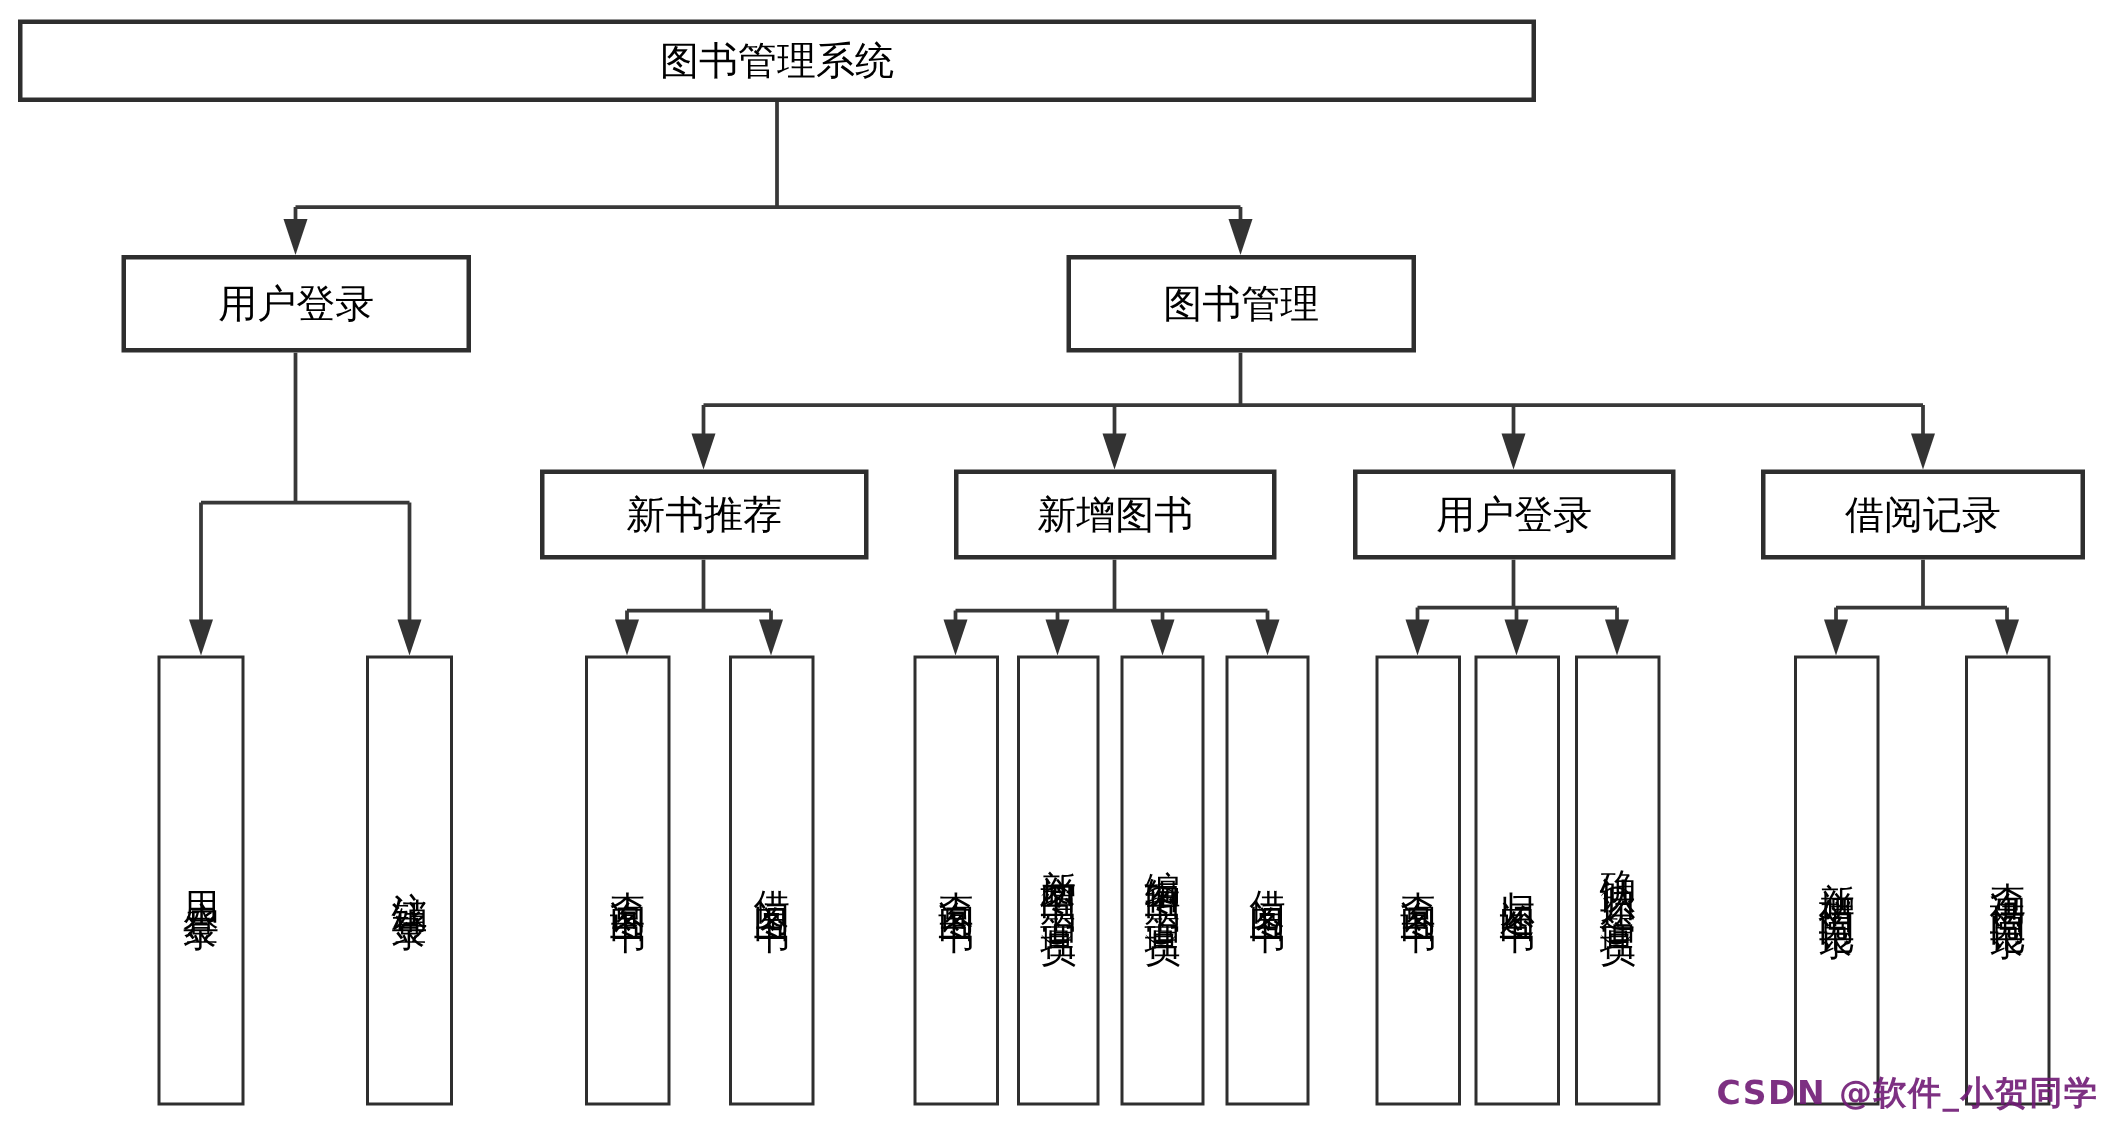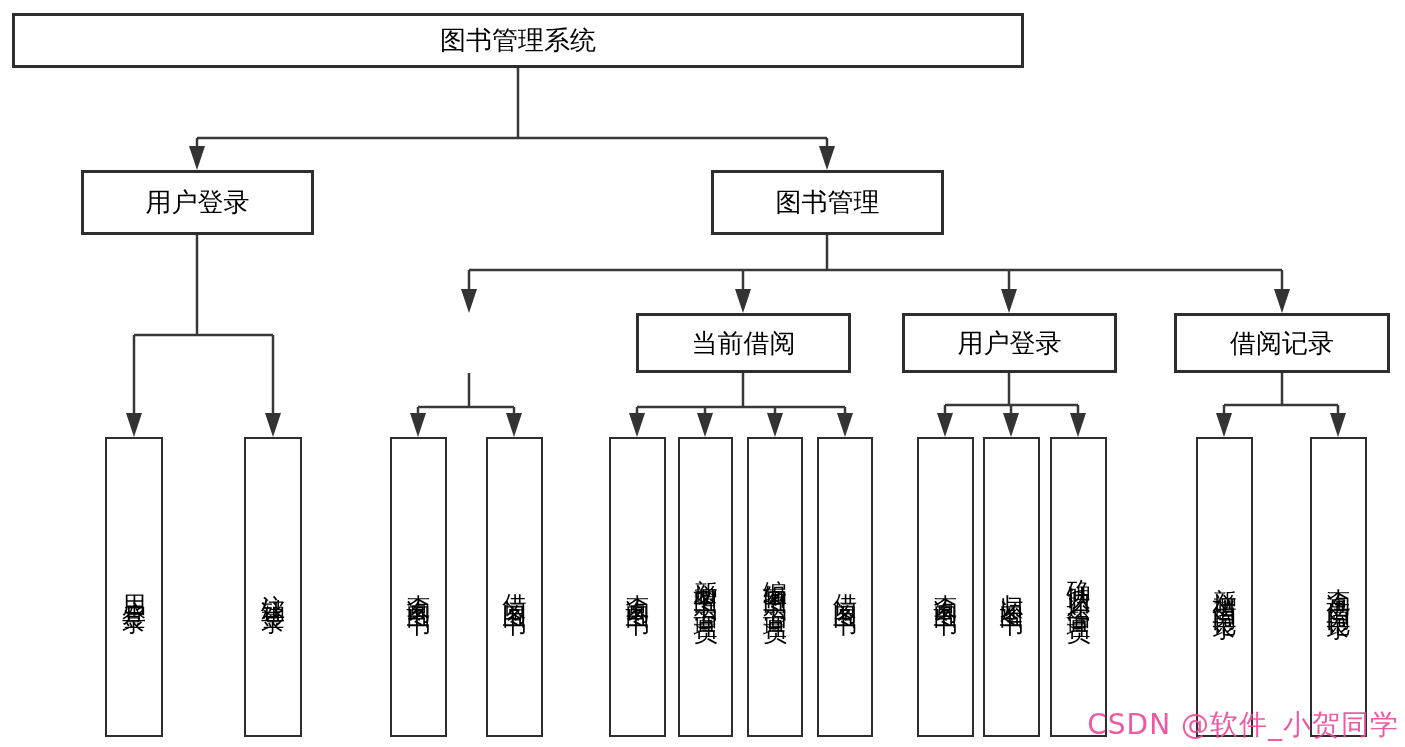--- a/index.html
+++ b/index.html
@@ -36,25 +36,26 @@
     font-size: 24px;
     letter-spacing: 6px;
     writing-mode: vertical-lr;
     text-orientation: mixed;
     white-space: normal;
   }
   .watermark {
     position: absolute;
     right: 6px;
     bottom: 3px;
-    font-size: 28px;
-    color: #ec4899;
+    font-size: 22px;
+    color: #701a75;
     opacity: 0.9;
     z-index: 5;
     letter-spacing: 1px;
+    font-weight: bold;
   }
 </style>
 </head>
 <body>
 
 <div class="canvas">
 
   <svg class="connectors" width="1405" height="747">
 
     <line x1="518" y1="68" x2="518" y2="138"></line>
@@ -121,22 +122,25 @@
     <span>图书管理系统</span>
   </div>
 
   <div class="node hbox" style="left:81px; top:170px; width:233px; height:65px;">
     <span>用户登录</span>
   </div>
   <div class="node hbox" style="left:711px; top:170px; width:233px; height:65px;align-items:center;">
     <span>图书管理</span>
   </div>
 
+  <div class="node hbox" style="left:360px; top:313px; width:219px; height:60px;">
+    <span>新书推荐</span>
+  </div>
   <div class="node hbox" style="left:636px; top:313px; width:215px; height:60px;">
-    <span>当前借阅</span>
+    <span>新增图书</span>
   </div>
   <div class="node hbox" style="left:902px; top:313px; width:215px; height:60px;">
     <span>用户登录</span>
   </div>
   <div class="node hbox" style="left:1174px; top:313px; width:216px; height:60px;">
     <span>借阅记录</span>
   </div>
 
   <div class="node vbox" style="left:105px; top:437px; width:58px; height:300px;">
     <span>用户登录</span>

